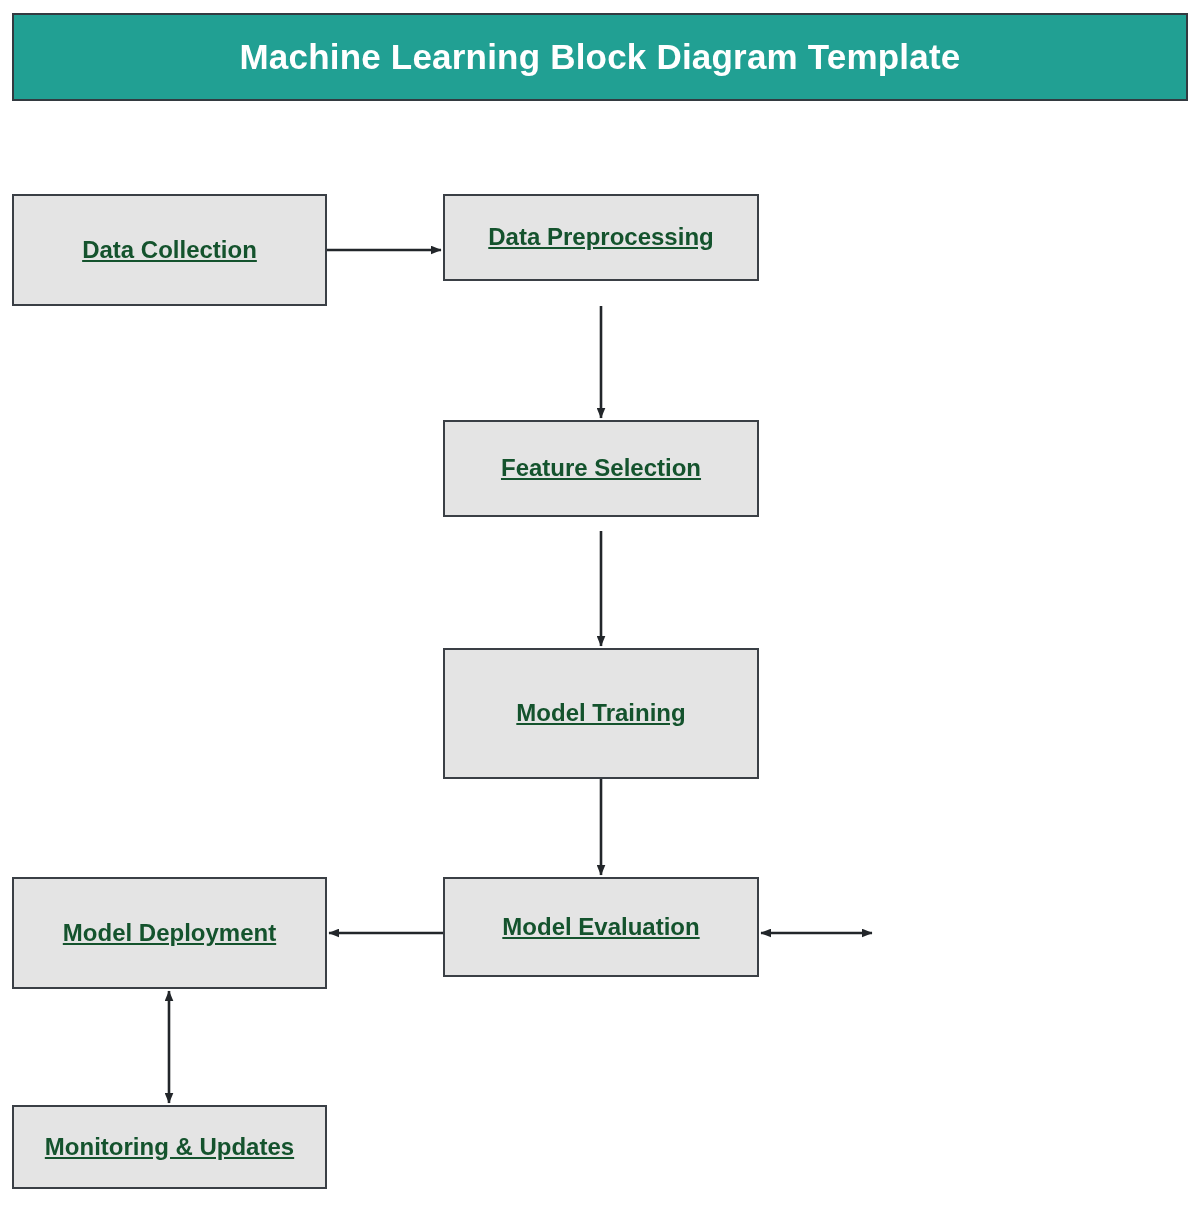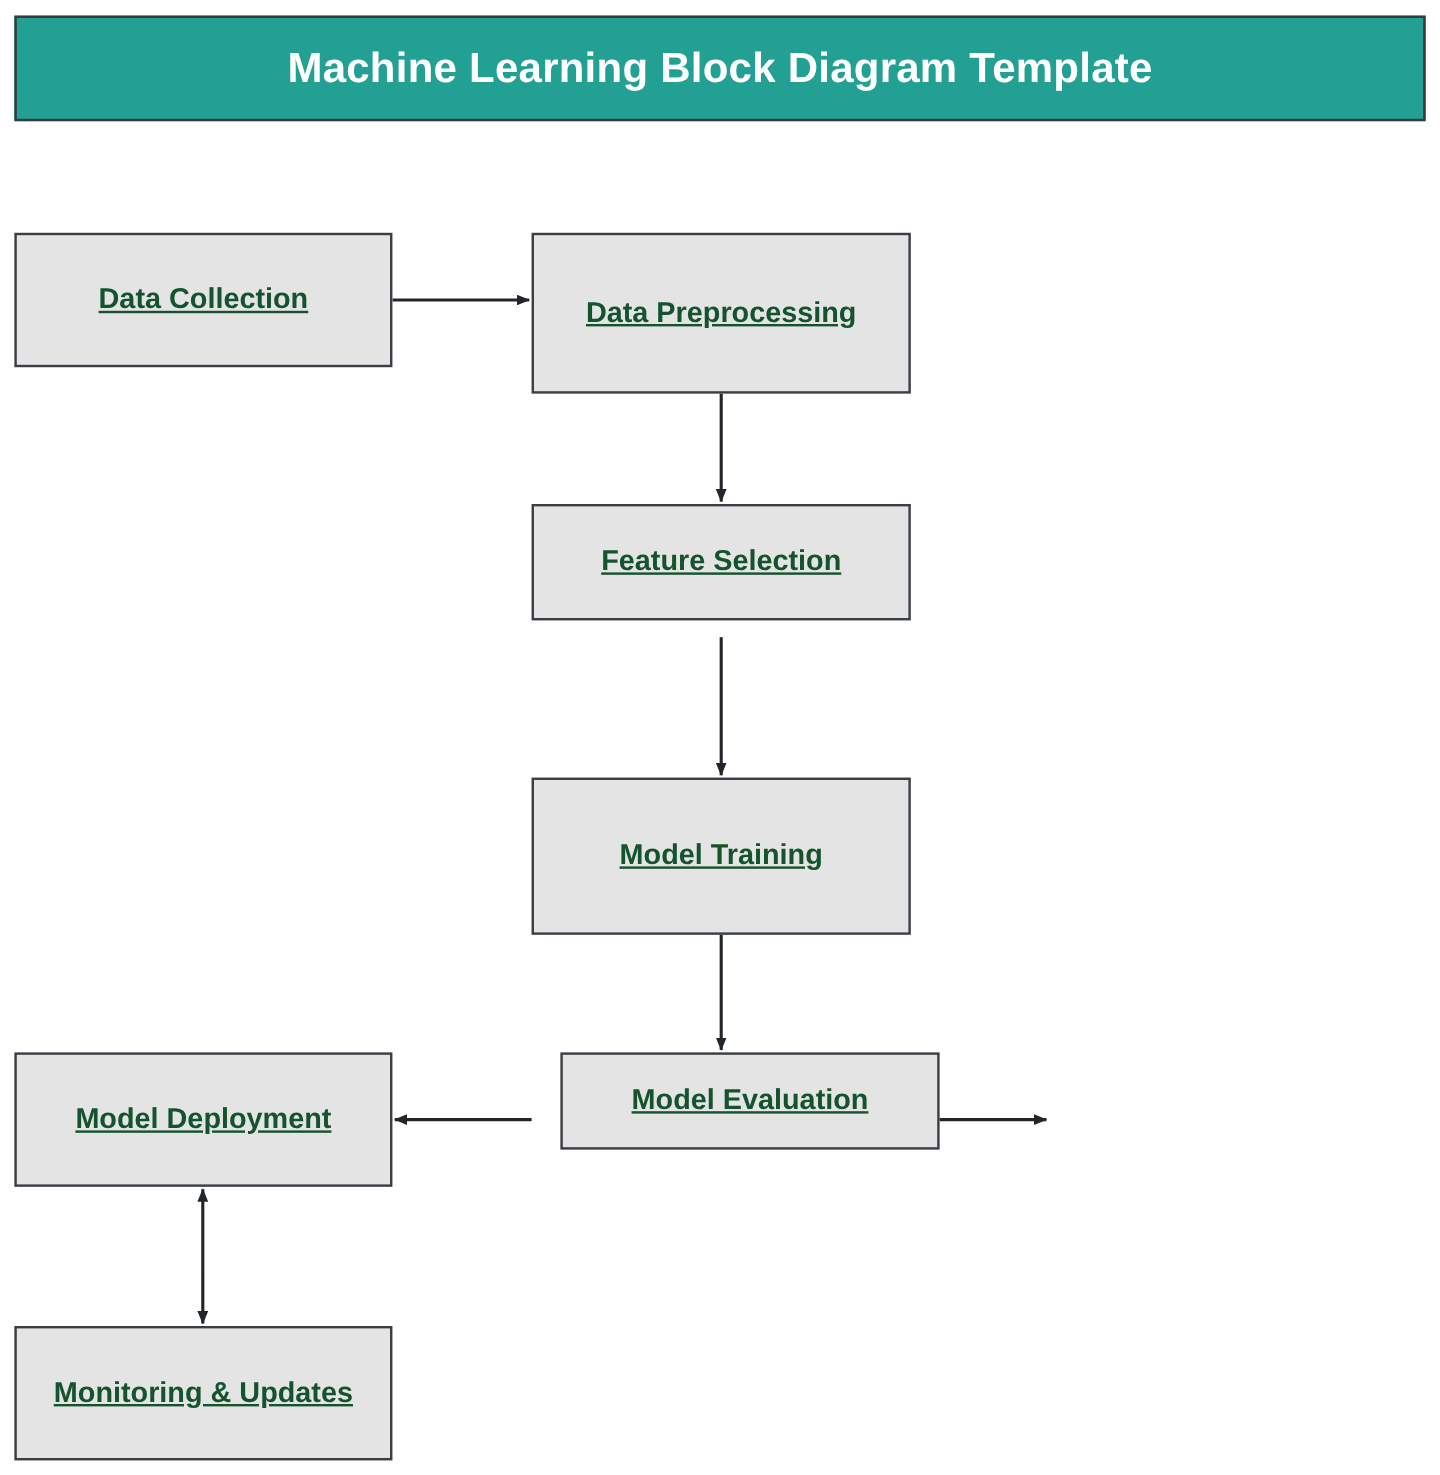--- a/index.html
+++ b/index.html
@@ -56,27 +56,27 @@
     color: #14532d;
     font-size: 24px;
     font-weight: bold;
     line-height: 1.35;
     padding: 0 10px;
     white-space: pre-line;
     text-decoration: underline;
   }
   
   #node-data-collection      { left: 12px;  top: 194px;  width: 315px; height: 112px; }
-  #node-data-preprocessing   { left: 443px; top: 194px;  width: 316px; height: 134px; }
+  #node-data-preprocessing   { left: 443px; top: 194px;  width: 316px; height: 87px; }
   #node-feature-selection    { left: 443px; top: 420px;  width: 316px; height: 97px; }
   #node-model-training       { left: 443px; top: 648px;  width: 316px; height: 131px; }
-  #node-model-evaluation     { left: 443px; top: 877px;  width: 316px; height: 81px; margin-left: 24px; }
+  #node-model-evaluation     { left: 443px; top: 877px;  width: 316px; height: 100px; }
   #node-model-deployment     { left: 12px;  top: 877px;  width: 315px; height: 112px; }
   #node-hyperparameter-tuning{ left: 874px; top: 877px;  width: 314px; height: 112px; }
-  #node-monitoring-updates   { left: 12px;  top: 1105px; width: 315px; height: 112px; }
+  #node-monitoring-updates   { left: 12px;  top: 1105px; width: 315px; height: 84px; }
 
   
   #connectors {
     position: absolute;
     left: 0;
     top: 0;
     width: 1200px;
     height: 1229px;
     pointer-events: none;
   }

